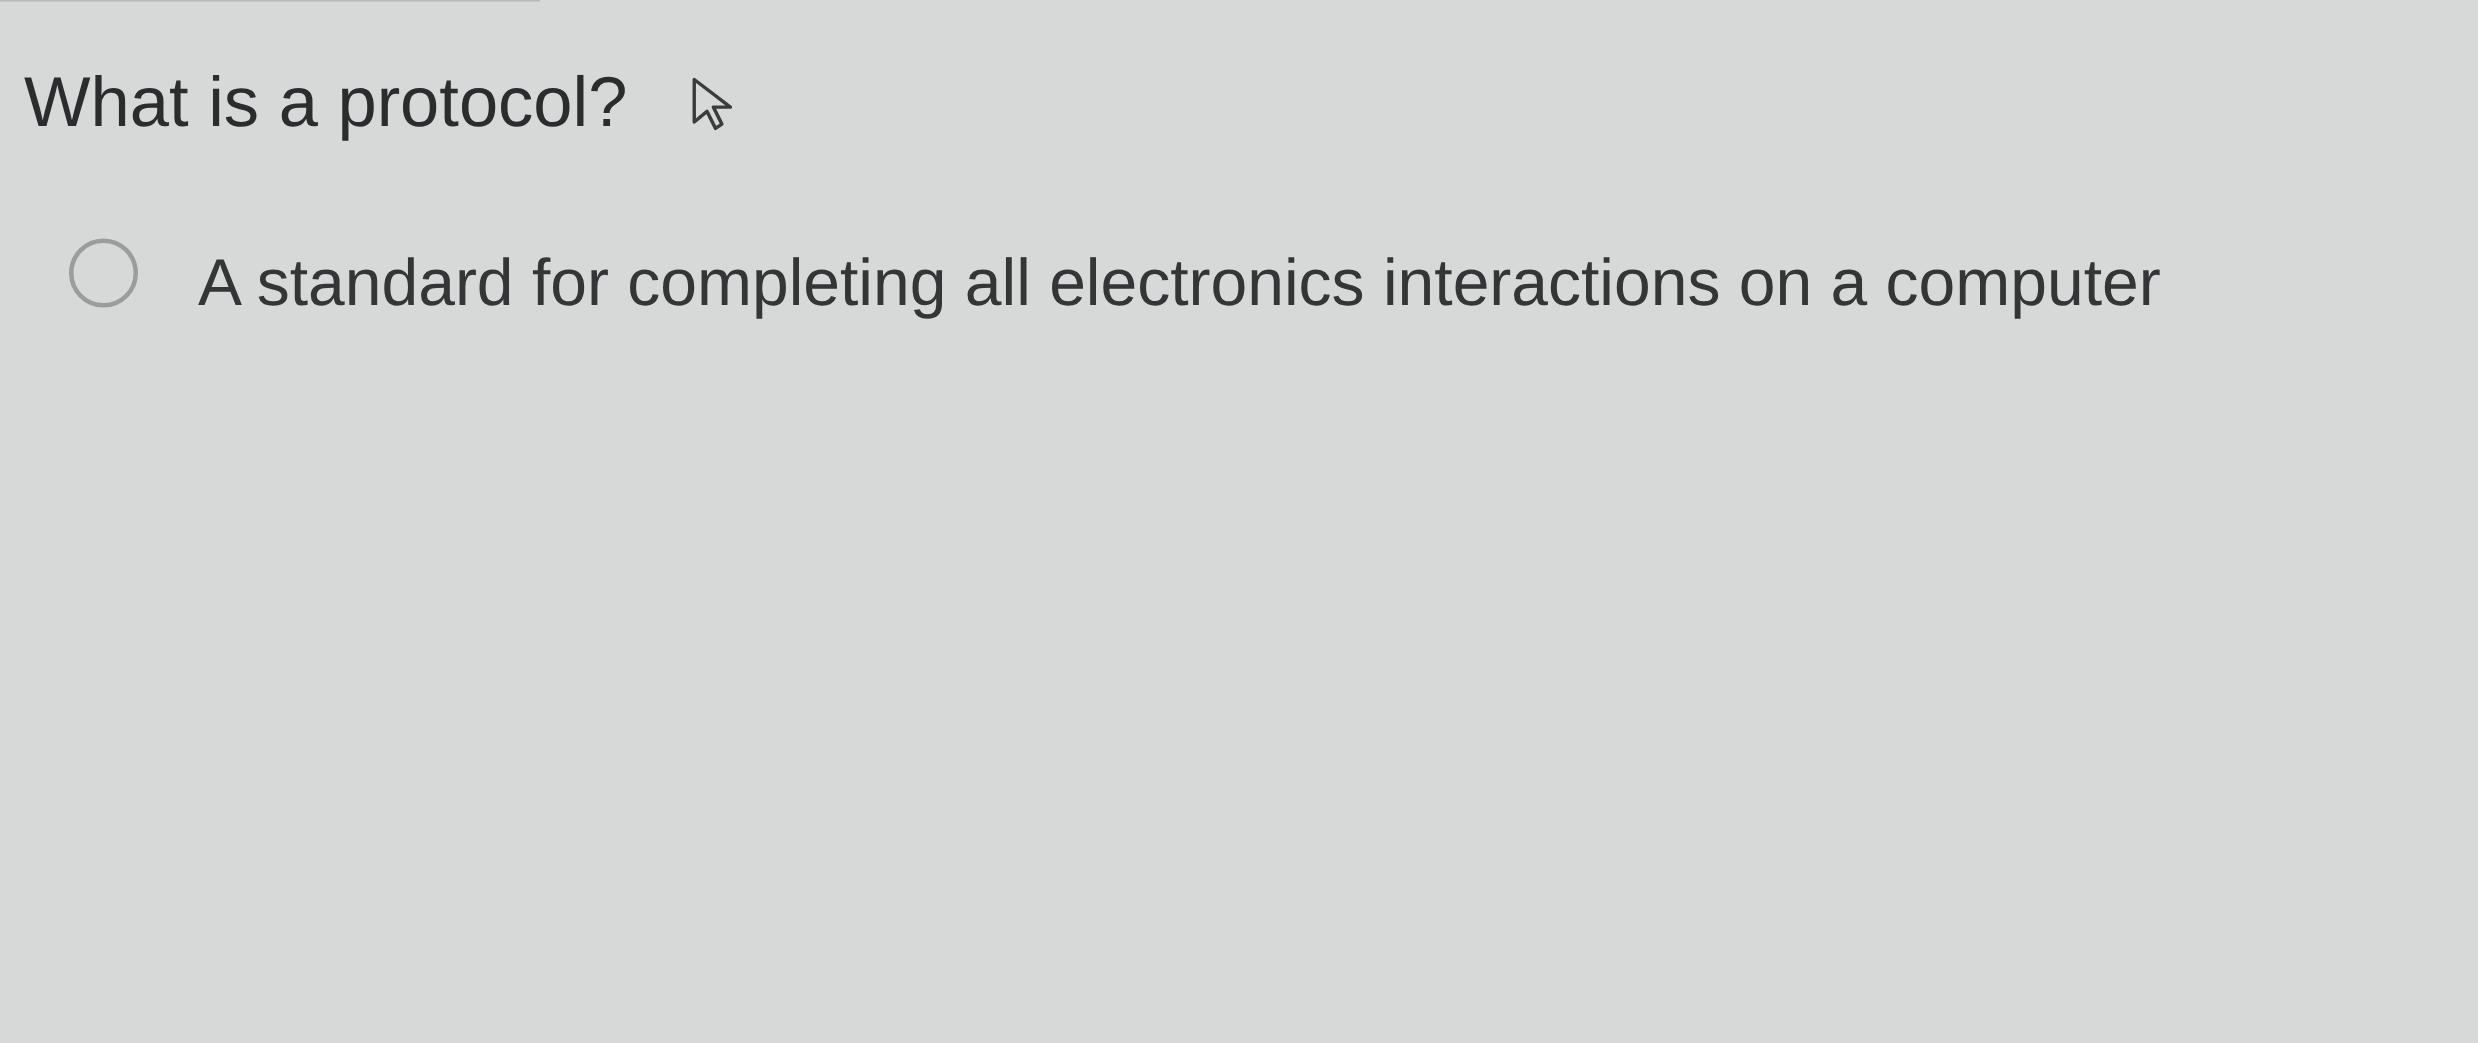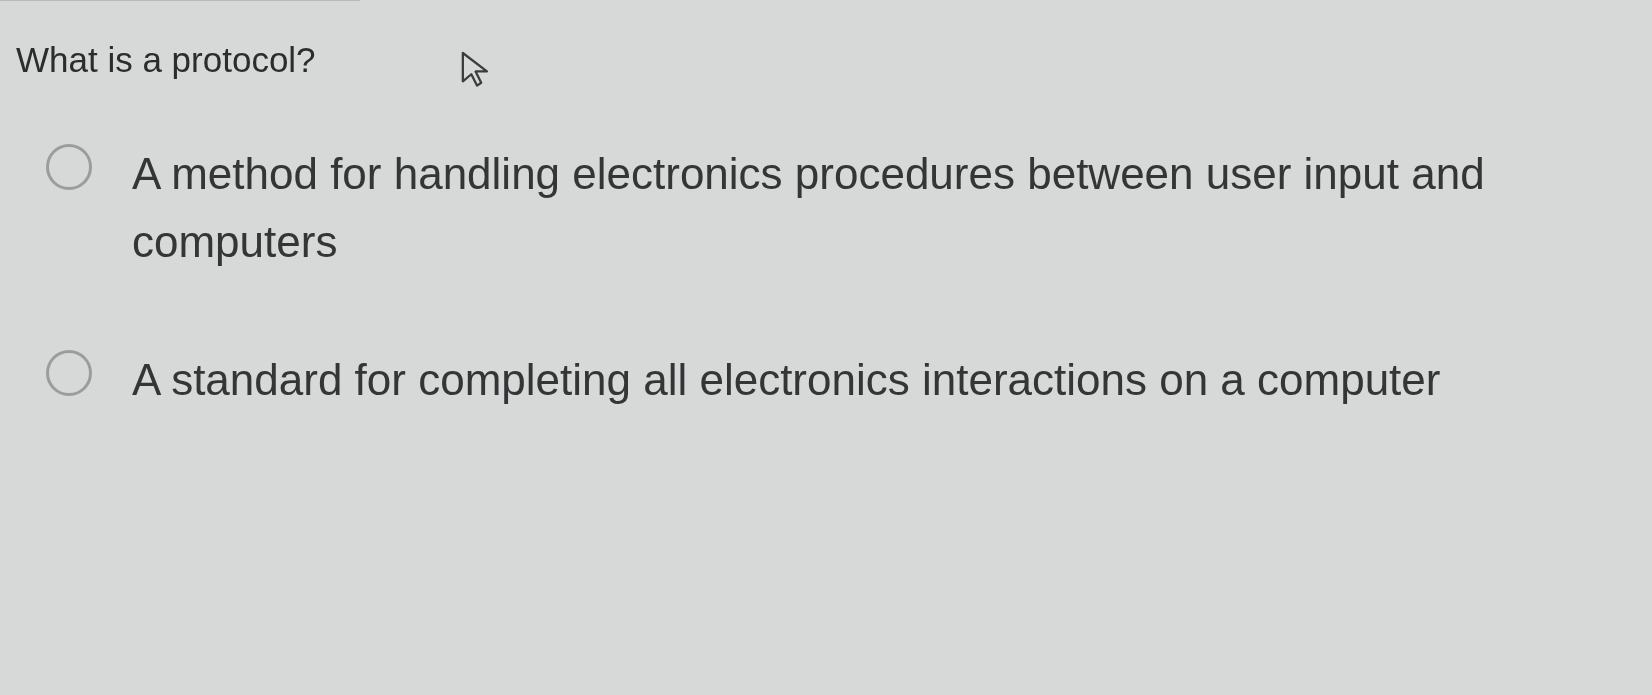--- a/index.html
+++ b/index.html
@@ -11,21 +11,21 @@
     background: #d7d8d8;
     color: #2d2e2f;
     overflow: hidden;
   }
   .page {
     position: relative;
     box-sizing: border-box;
     padding: 40px 20px 0 16px;
   }
   .question-text {
-    font-size: 35px;
+    font-size: 47px;
     font-weight: 400;
     margin: 0 0 60px 0;
     color: #2b2c2d;
   }
   .options {
     padding-left: 30px;
   }
   .option {
     display: flex;
     align-items: flex-start;
@@ -73,24 +73,20 @@
 <div class="page">
 
   <h1 class="question-text">What is a protocol?</h1>
 
   <svg class="cursor" width="34" height="40" viewBox="0 0 24 28">
     <path d="M2 2 L2 22 L8 17 L12 25 L15 23 L11 15 L19 15 Z" fill="none" stroke="#3a3b3c" stroke-width="1.6" stroke-linejoin="round"></path>
   </svg>
 
   <div class="options">
 
-    <div class="option">
-      <div class="radio"></div>
-      <div class="option-text">A method for handling electronics procedures between user input and computers</div>
-    </div>
 
 
     <div class="option" style="margin-bottom:0">
       <div class="radio"></div>
       <div class="option-text">A standard for completing all electronics interactions on a computer</div>
     </div>
 
   </div>
 </div>
 

